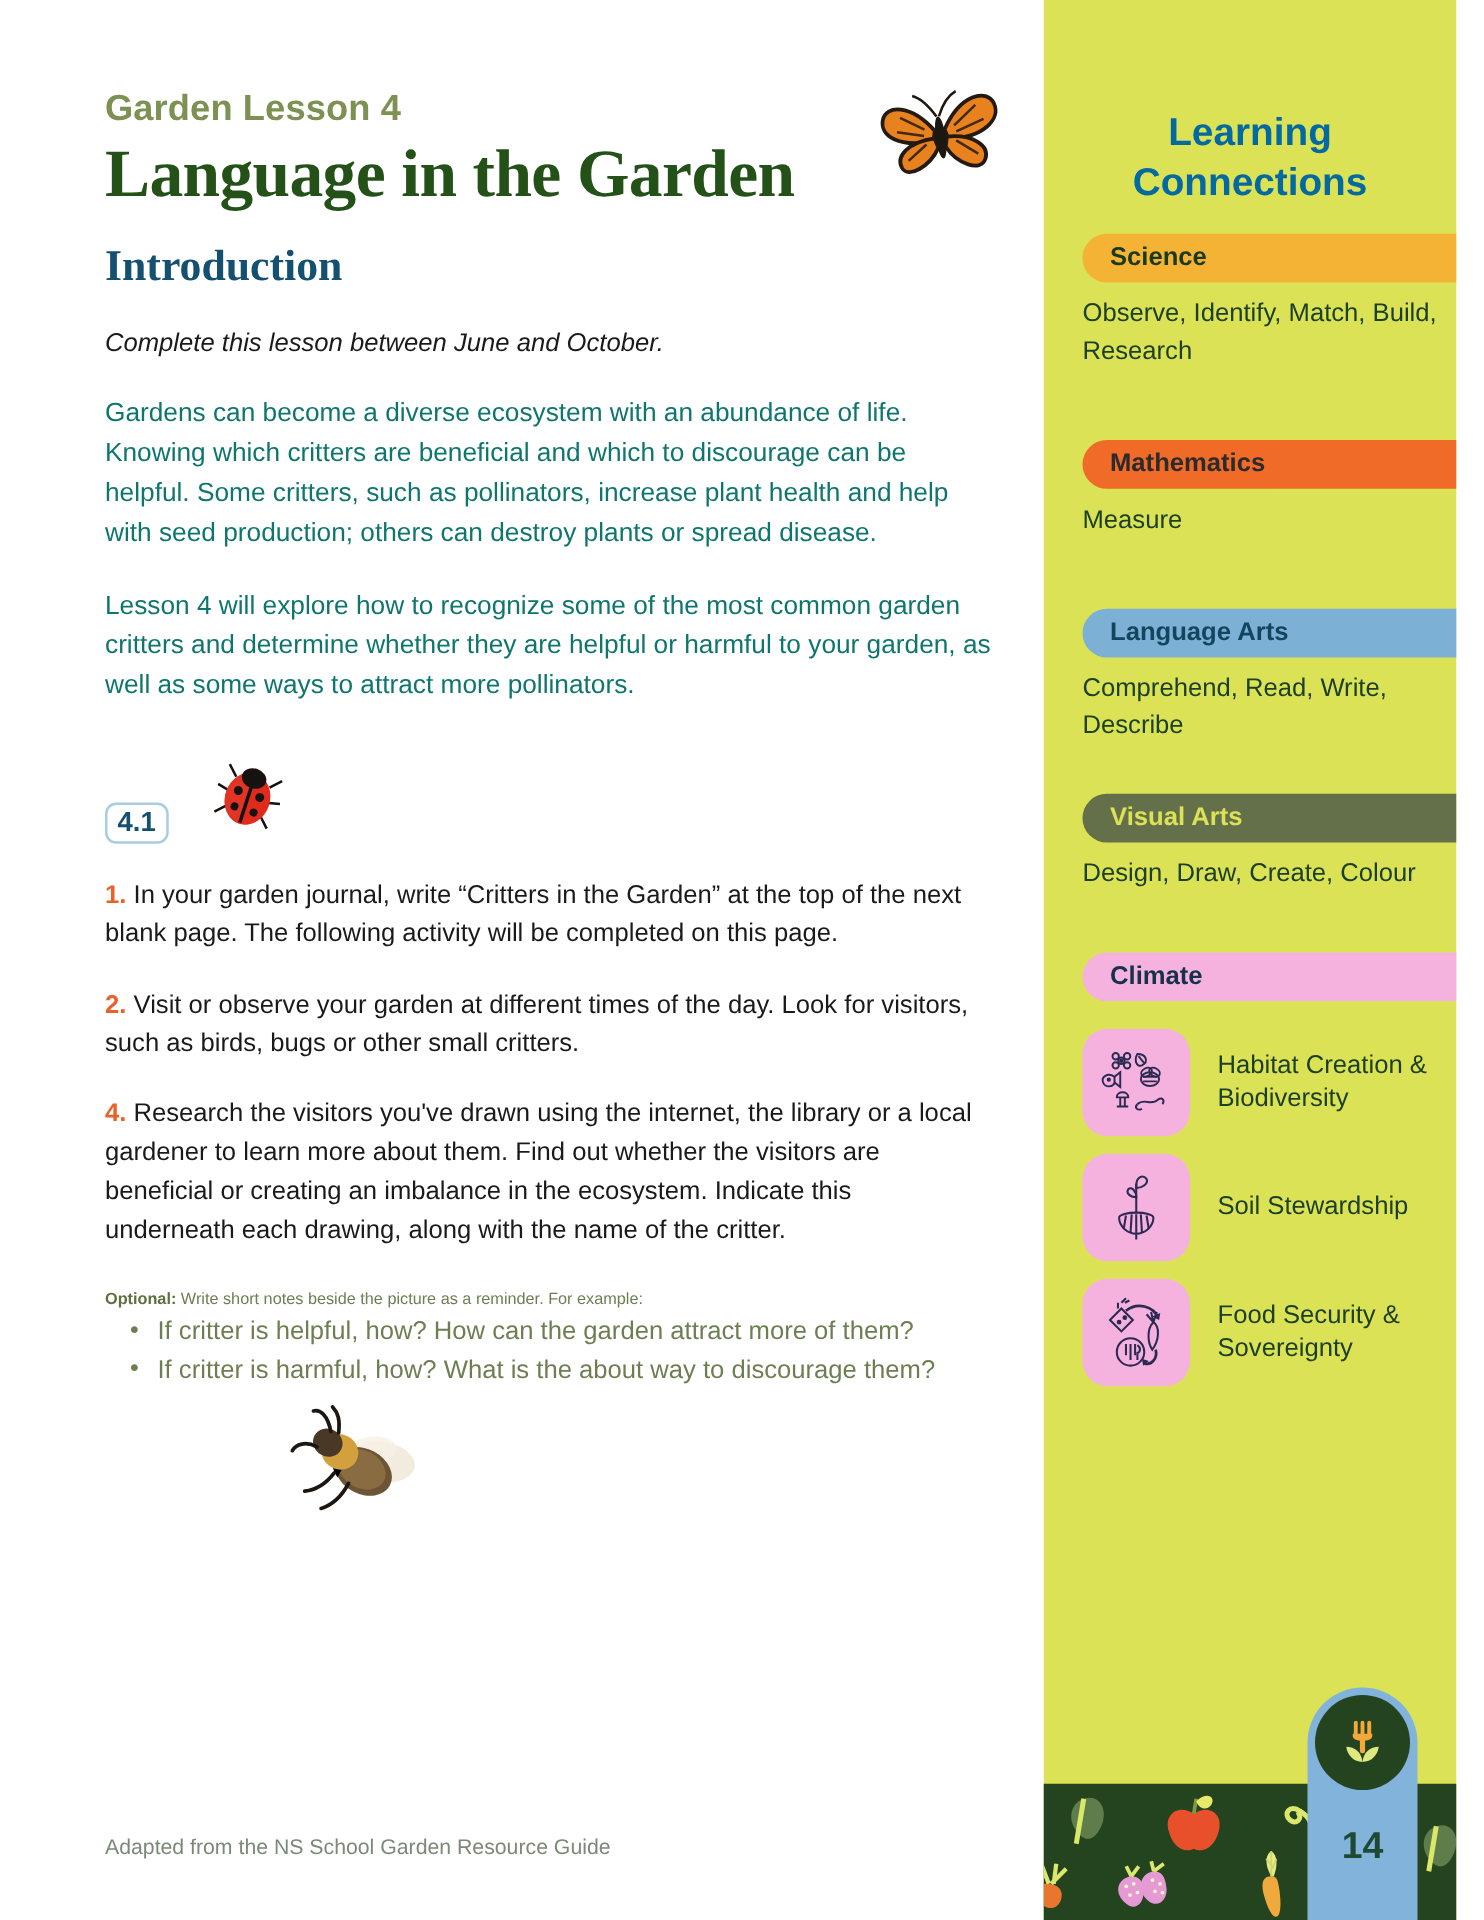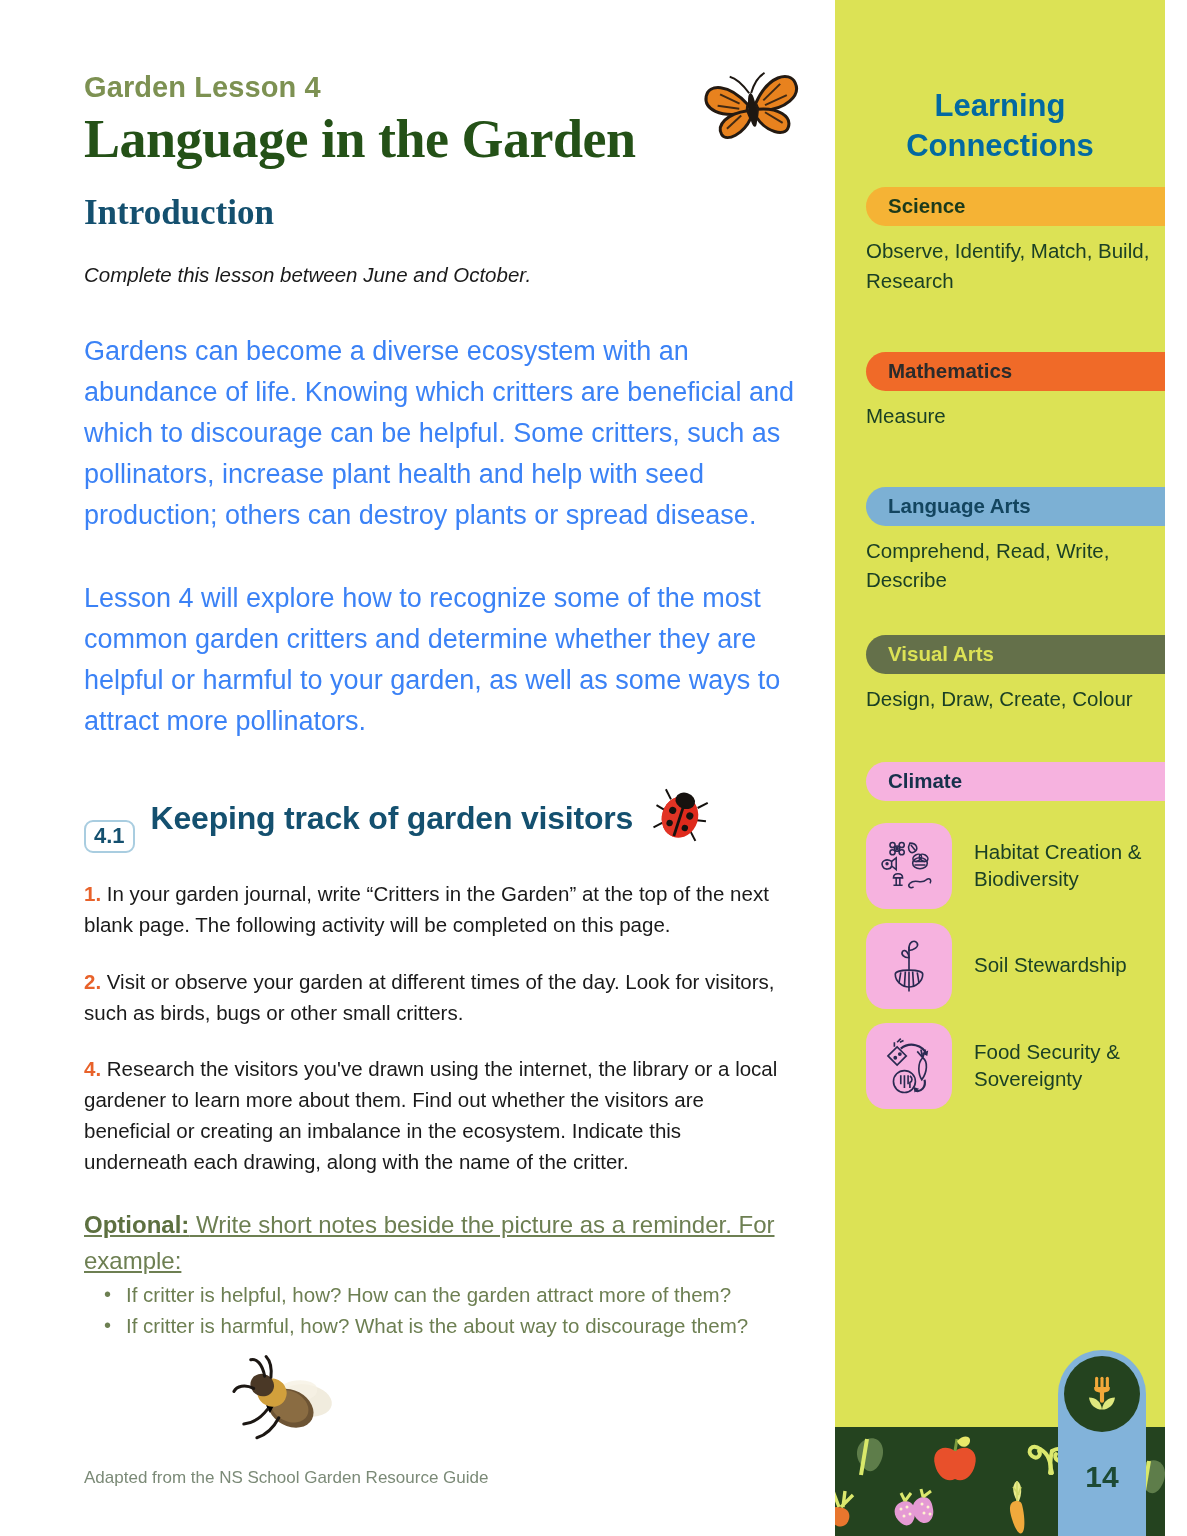--- a/index.html
+++ b/index.html
@@ -33,22 +33,22 @@
   .h2 {
     font-family: "Liberation Serif", serif;
     font-size: 35px; font-weight: 700; color: #14506f;
     margin-top: 24px;
   }
   .italic-note {
     font-size: 20.5px; font-style: italic; color: #1a1a1a;
     margin-top: 28px; line-height: 1.35;
   }
   .para {
-    font-size: 27px; color: #3b82f6; line-height: 1.52;
-    margin-top: 42px; max-width: 725px;
+    font-size: 21px; color: #0f766e; line-height: 1.52;
+    margin-top: 26px; max-width: 725px;
   }
 
   
   .sec-head { display: flex; align-items: center; margin-top: 42px; position: relative; }
   .sec-num {
     border: 2.5px solid #a9cde0; border-radius: 9px;
     color: #14506f; font-size: 22px; font-weight: 700;
     padding: 2px 8px 3px; line-height: 1.1; margin-right: 16px; margin-top: 36px;
   }
   .sec-title {
@@ -56,22 +56,22 @@
   }
   .ladybug { margin-left: 18px; width: 58px; height: 58px; margin-top: -8px; }
 
   .step {
     font-size: 20.5px; color: #1a1a1a; line-height: 1.5;
     margin-top: 26px; max-width: 700px;
   }
   .step .n { color: #e8622a; font-weight: 700; }
 
   .optional {
-    font-size: 24px; color: #6d7f52; line-height: 1.5;
-    margin-top: 30px; max-width: 700px; text-decoration: underline;
+    font-size: 13px; color: #6d7f52; line-height: 1.5;
+    margin-top: 30px; max-width: 700px;
   }
   .optional .lbl { font-weight: 700; color: #5d7040; }
   .opt-list { list-style: none; margin-top: 2px; padding-left: 16px; }
   .opt-list li {
     font-size: 20.5px; color: #6d7f52; line-height: 1.4;
     padding-left: 26px; position: relative; margin-top: 2px; max-width: 690px;
   }
   .opt-list li::before {
     content: "\2022"; position: absolute; left: 4px; top: -1px;
     font-size: 20px; color: #6d7f52;
@@ -114,21 +114,21 @@
   .tile-label {
     margin-left: 22px; font-size: 20.5px; color: #1b4025; line-height: 1.3;
   }
 
   
   .veg-strip {
     position: absolute; left: 0; bottom: 0; width: 330px; height: 109px;
     background: #24431f; overflow: hidden;
   }
   .page-badge {
-    position: absolute; right: 19px; bottom: 0; width: 88px; height: 186px;
+    position: absolute; right: 31px; bottom: 0; width: 88px; height: 186px;
     background: #82b3da; border-radius: 44px 44px 0 0;
     display: flex; flex-direction: column; align-items: center;
   }
   .badge-circle {
     width: 76px; height: 76px; border-radius: 50%; background: #24431f;
     margin-top: 6px; display: flex; align-items: center; justify-content: center;
   }
   .page-num {
     margin-top: 28px; font-size: 30px; font-weight: 700; color: #1d4a34;
   }
@@ -163,21 +163,20 @@
       </g>
     </svg>
 
     <div class="h2">Introduction</div>
     <div class="italic-note">Complete this lesson between June and October.</div>
     <div class="para">Gardens can become a diverse ecosystem with an abundance of life. Knowing which critters are beneficial and which to discourage can be helpful. Some critters, such as pollinators, increase plant health and help with seed production; others can destroy plants or spread disease.</div>
     <div class="para">Lesson 4 will explore how to recognize some of the most common garden critters and determine whether they are helpful or harmful to your garden, as well as some ways to attract more pollinators.</div>
 
     <div class="sec-head">
       <span class="sec-num">4.1</span>
-      <span class="sec-title">Keeping track of garden visitors</span>
       <svg class="ladybug" viewBox="0 0 58 58">
         <g transform="translate(29,31) rotate(18)">
           <g stroke="#14110e" stroke-width="2" fill="none">
             <path d="M-14,-14 L-22,-22"></path>
               <path d="M-17,-2 L-26,-4"></path>
               <path d="M-14,10 L-22,18"></path>
             <path d="M14,-14 L22,-22"></path>
               <path d="M17,-2 L26,-4"></path>
               <path d="M14,10 L22,18"></path>
           </g>

